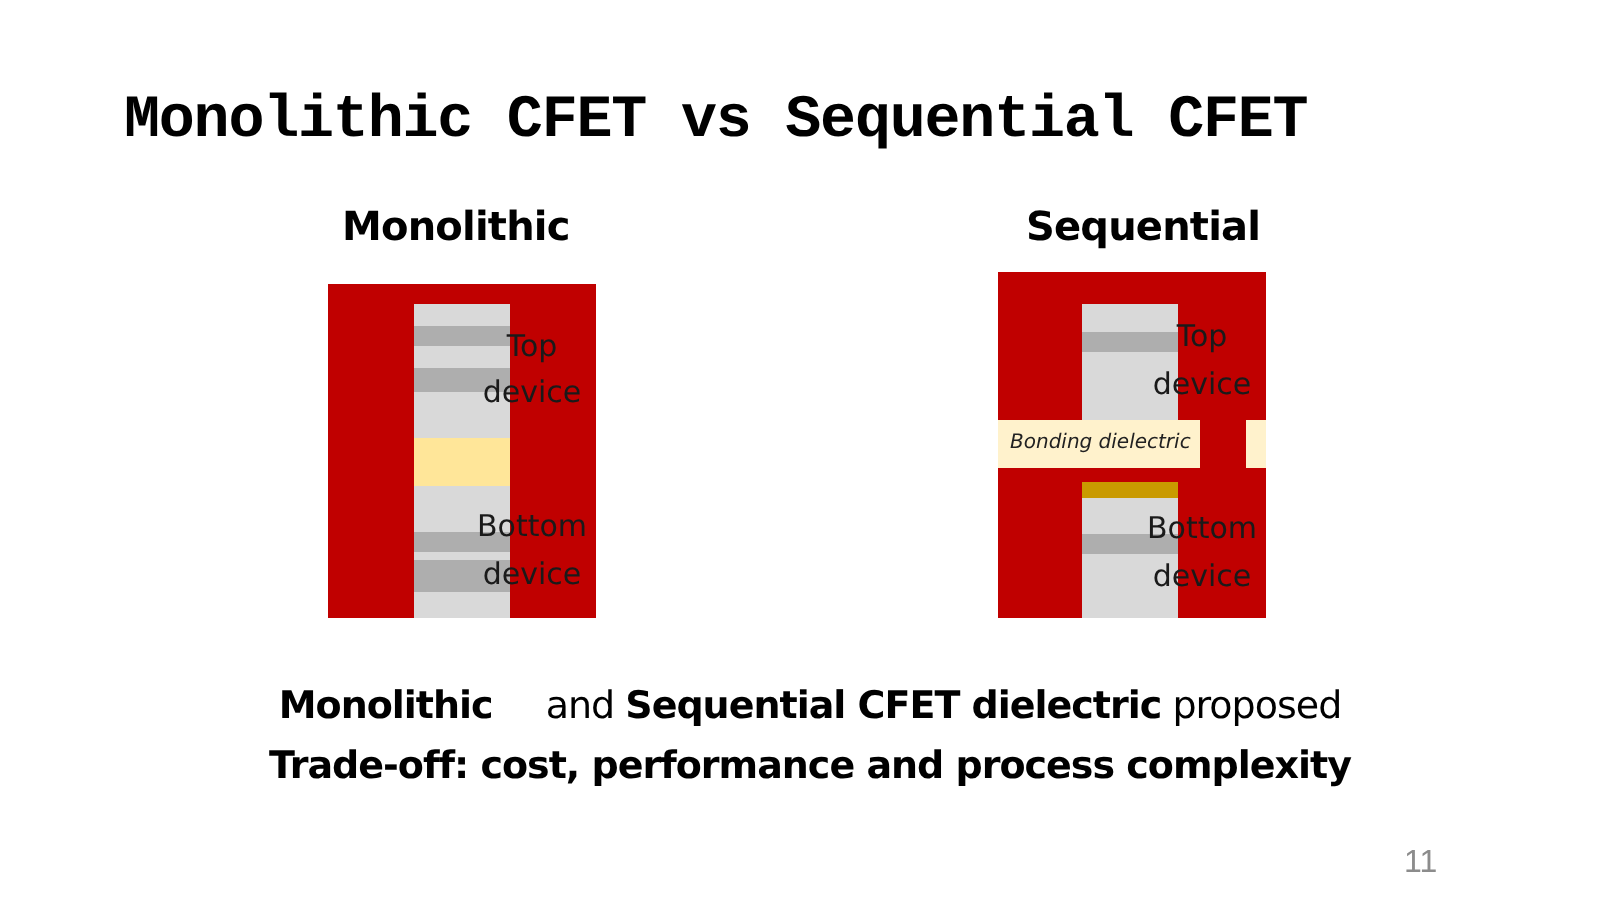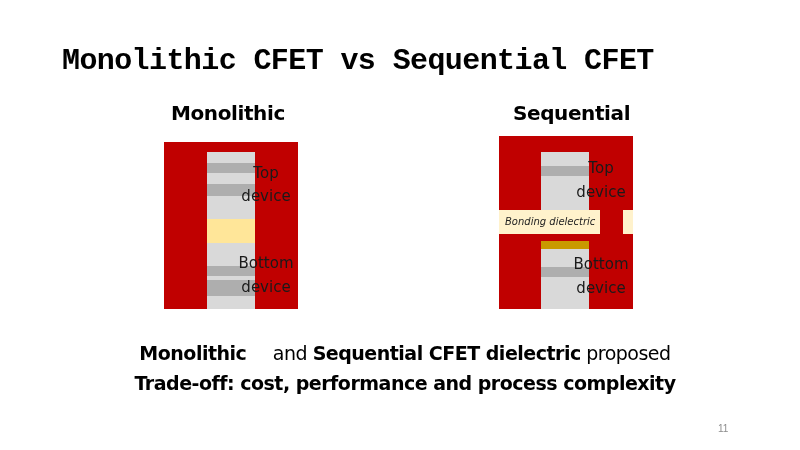--- a/index.html
+++ b/index.html
@@ -33,21 +33,21 @@
       position: absolute; font-family: "DejaVu Sans", sans-serif; font-size: 10px;
       color: #222; white-space: nowrap; line-height: 24px;
     }
     .bottom-text {
       position: absolute; left: 0; width: 810px; text-align: center;
       font-family: "DejaVu Sans", sans-serif; font-size: 19px; letter-spacing: -0.5px;
       white-space: nowrap;
     }
     .b { font-weight: bold; }
     .page-num {
-      position: absolute; left: 718px; top: 423px; font-size: 10px; color: #8c8c8c;
+      position: absolute; left: 702px; top: 423px; font-size: 16px; color: #8c8c8c;
       font-family: "Liberation Sans", sans-serif;
     }
   </style>
 </head>
 <body>
 
 <div class="title">Monolithic CFET vs Sequential CFET</div>
 
 <div class="subhead" style="left:171px;">Monolithic</div>
 <div class="diagram" style="left:164px; top:142px; width:134px; height:167px;">

